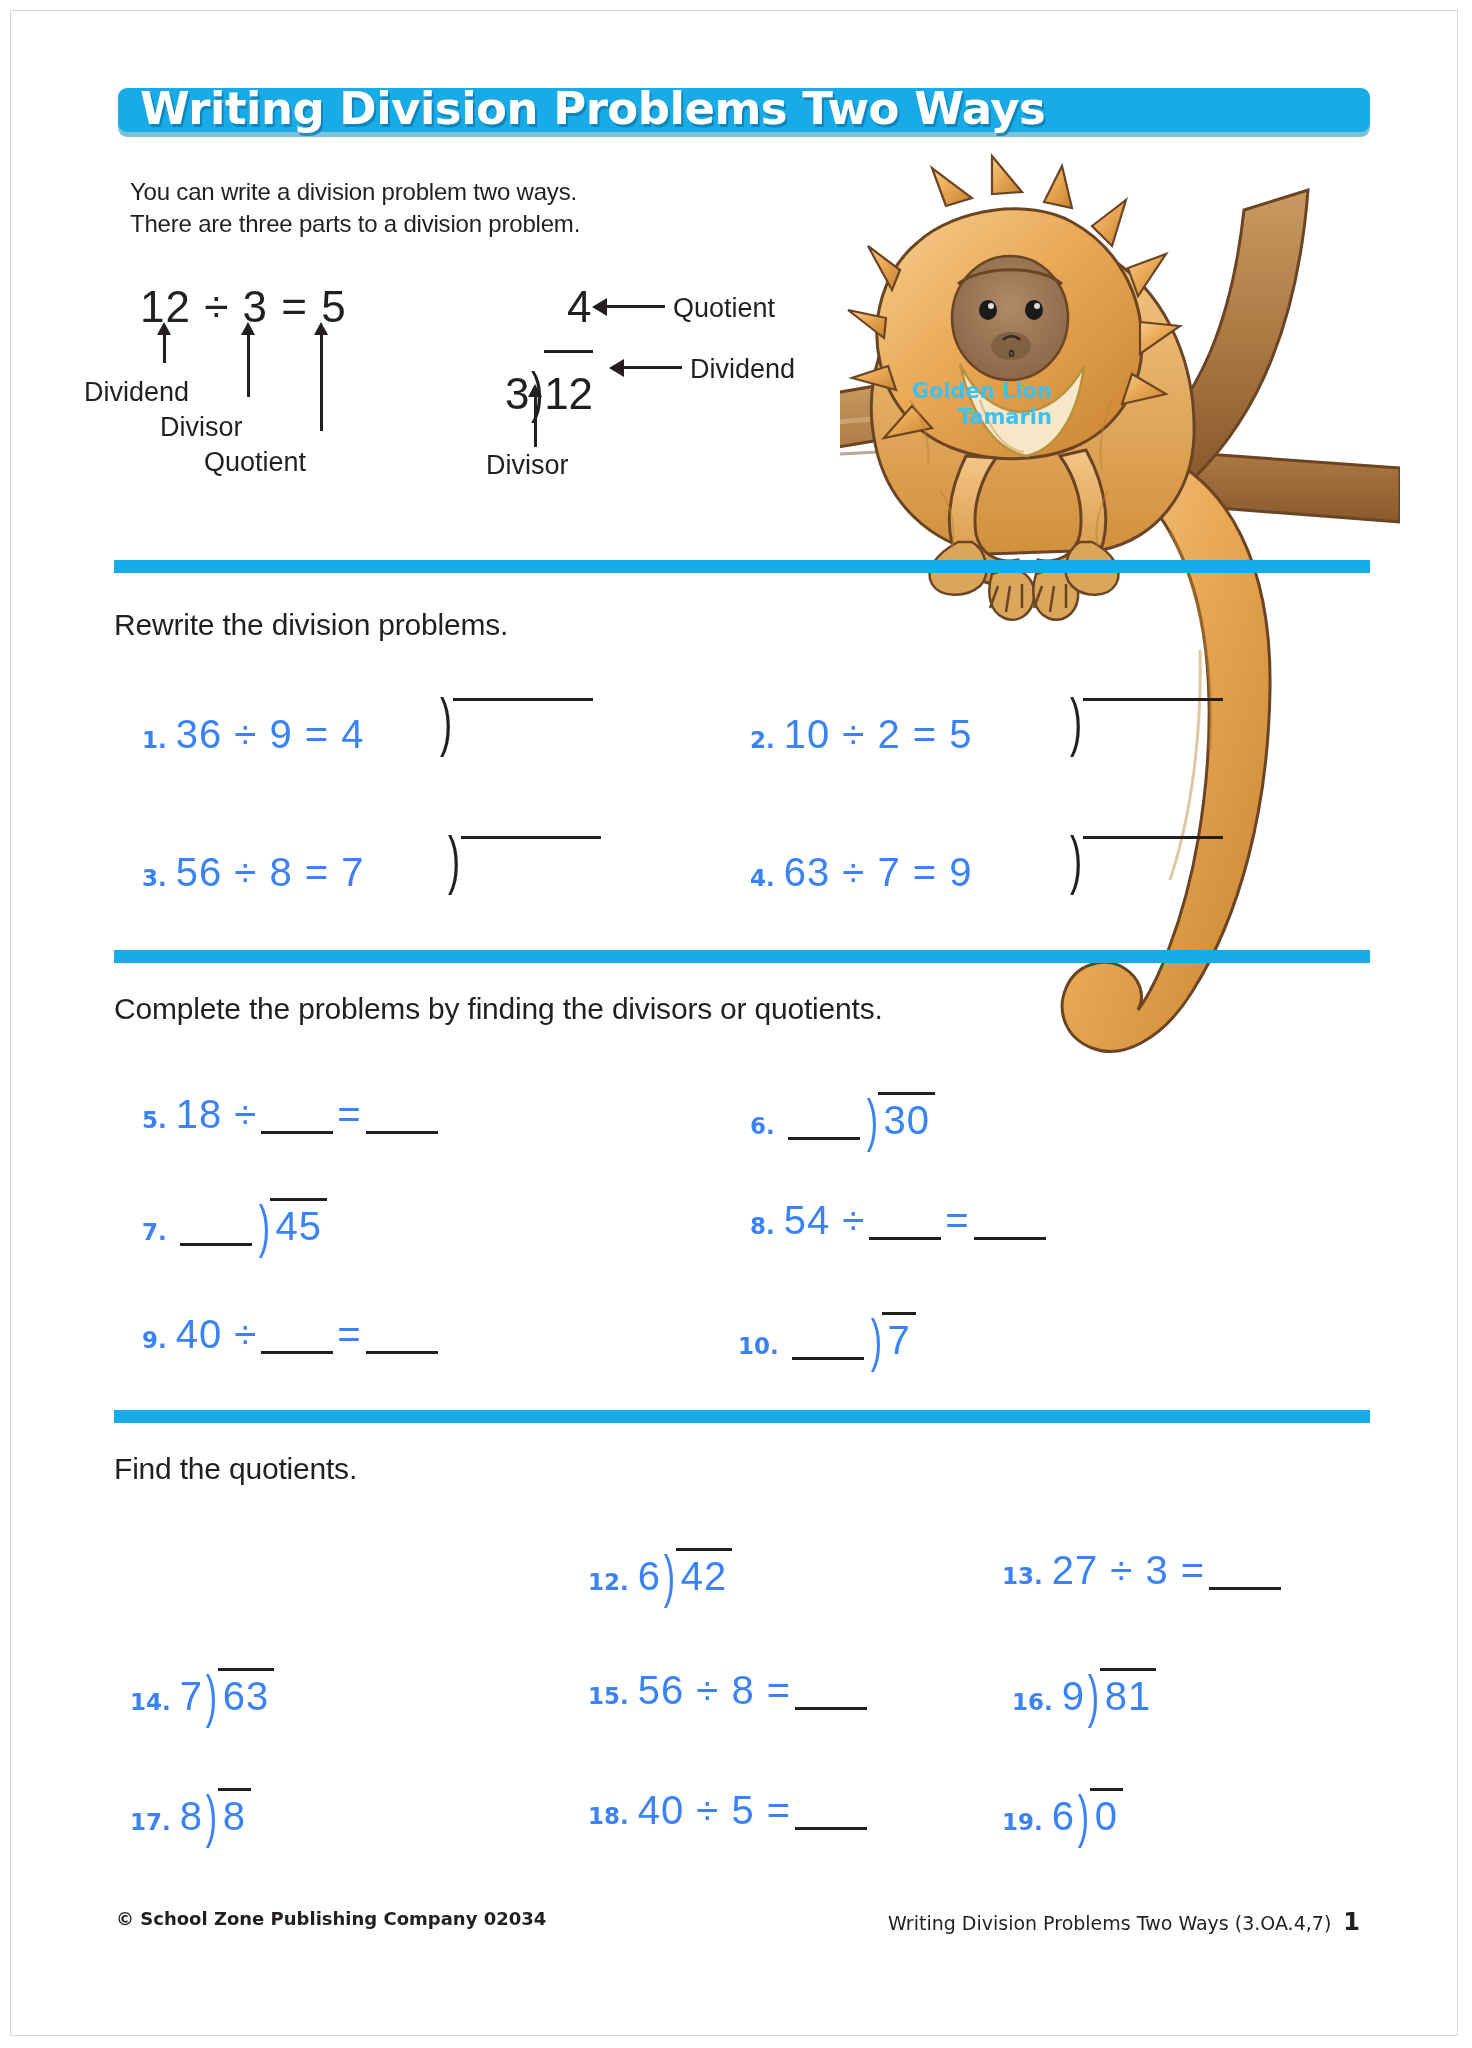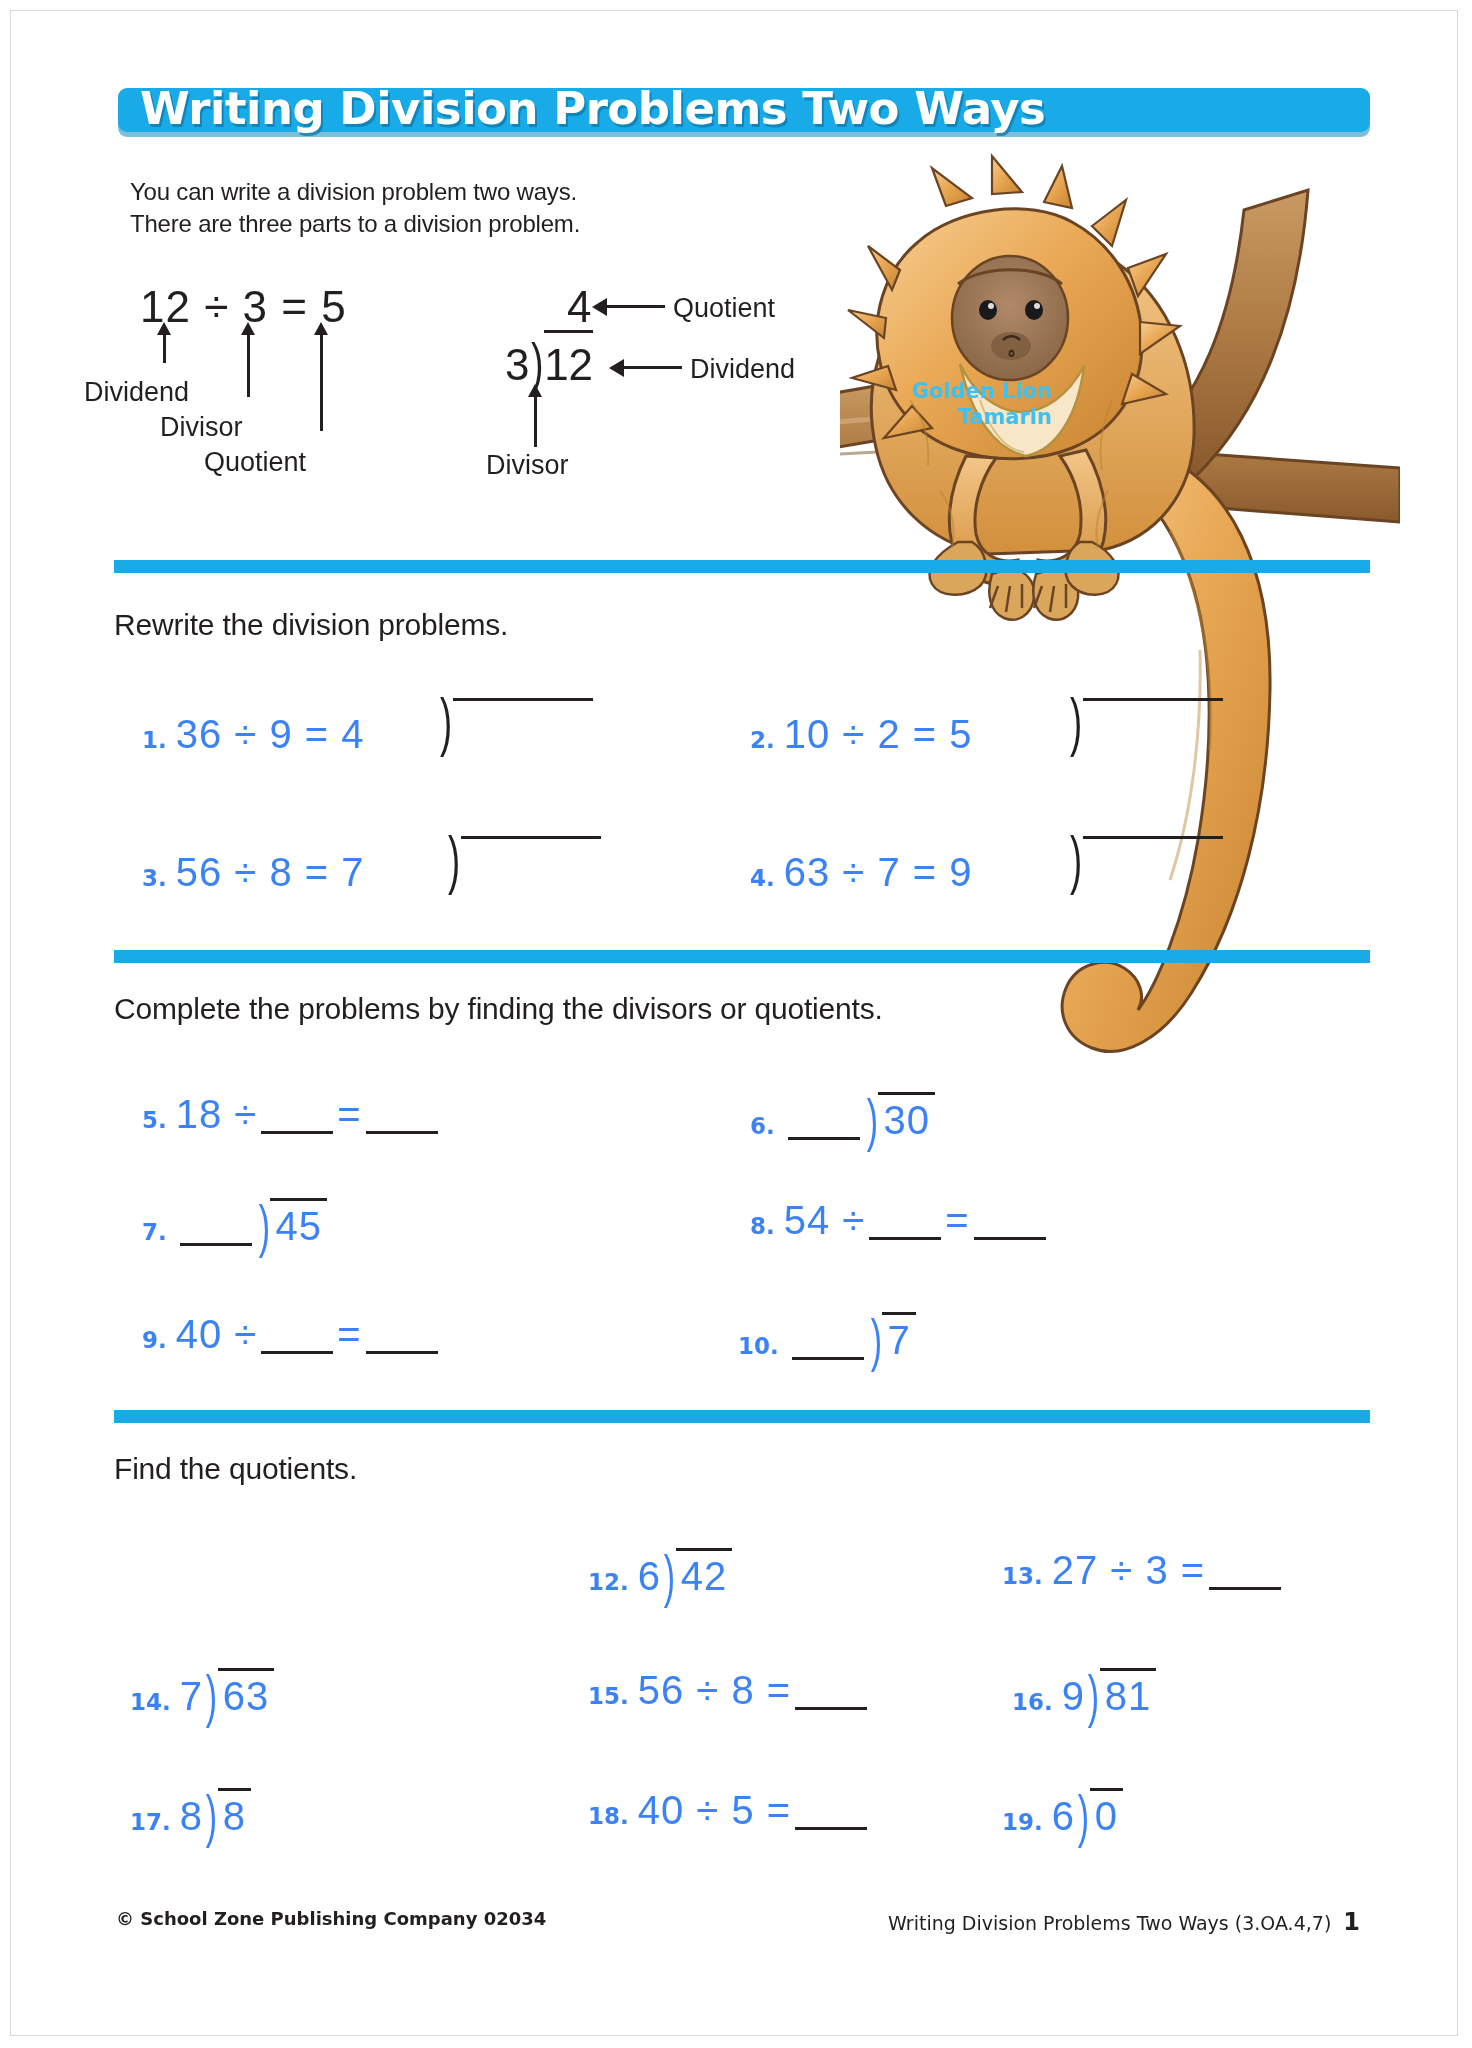--- a/index.html
+++ b/index.html
@@ -116,22 +116,23 @@
   .ld-row {
     position: absolute;
     left: 0px;
     top: 48px;
     font-size: 44px;
     white-space: nowrap;
   }
   .ld-bar {
     display: inline-block;
     border-top: 3px solid #231f20;
-    padding-top: 7px;
+    padding-top: 16px;
     margin-left: -2px;
+    margin-top: 20px;
   }
   .hook {
     display: inline-block;
     font-size: 50px;
     line-height: 0.8;
     transform: scaleX(0.75) scaleY(1.12);
   }
   .arrow-left {
     position: absolute;
     height: 3px;

